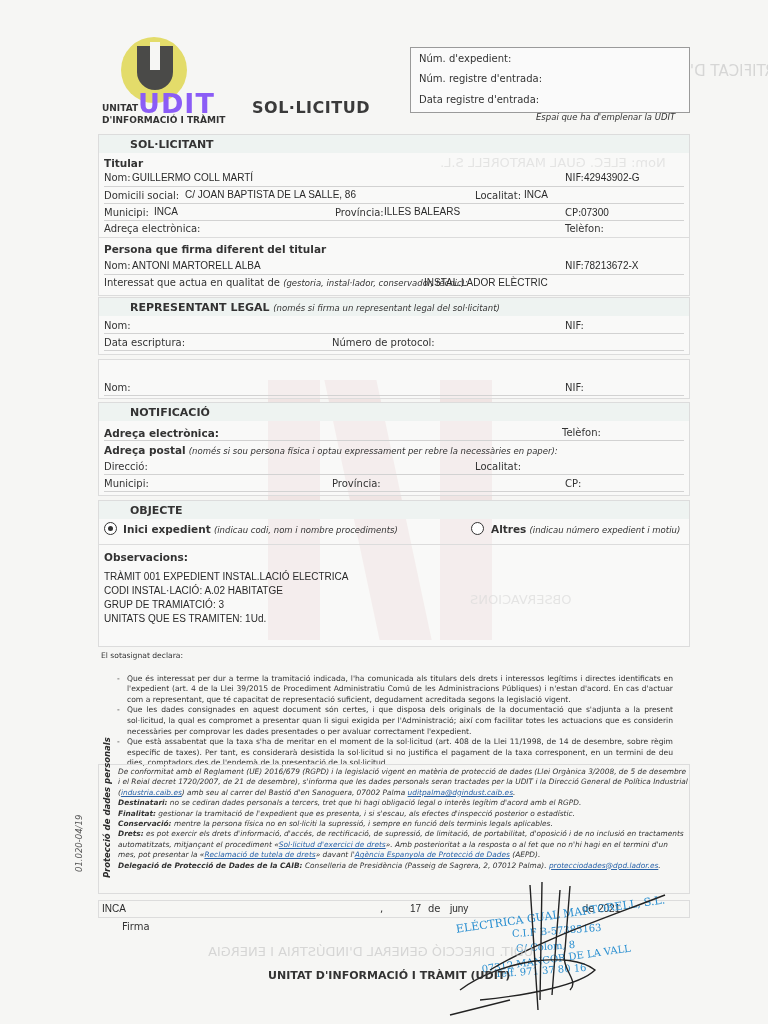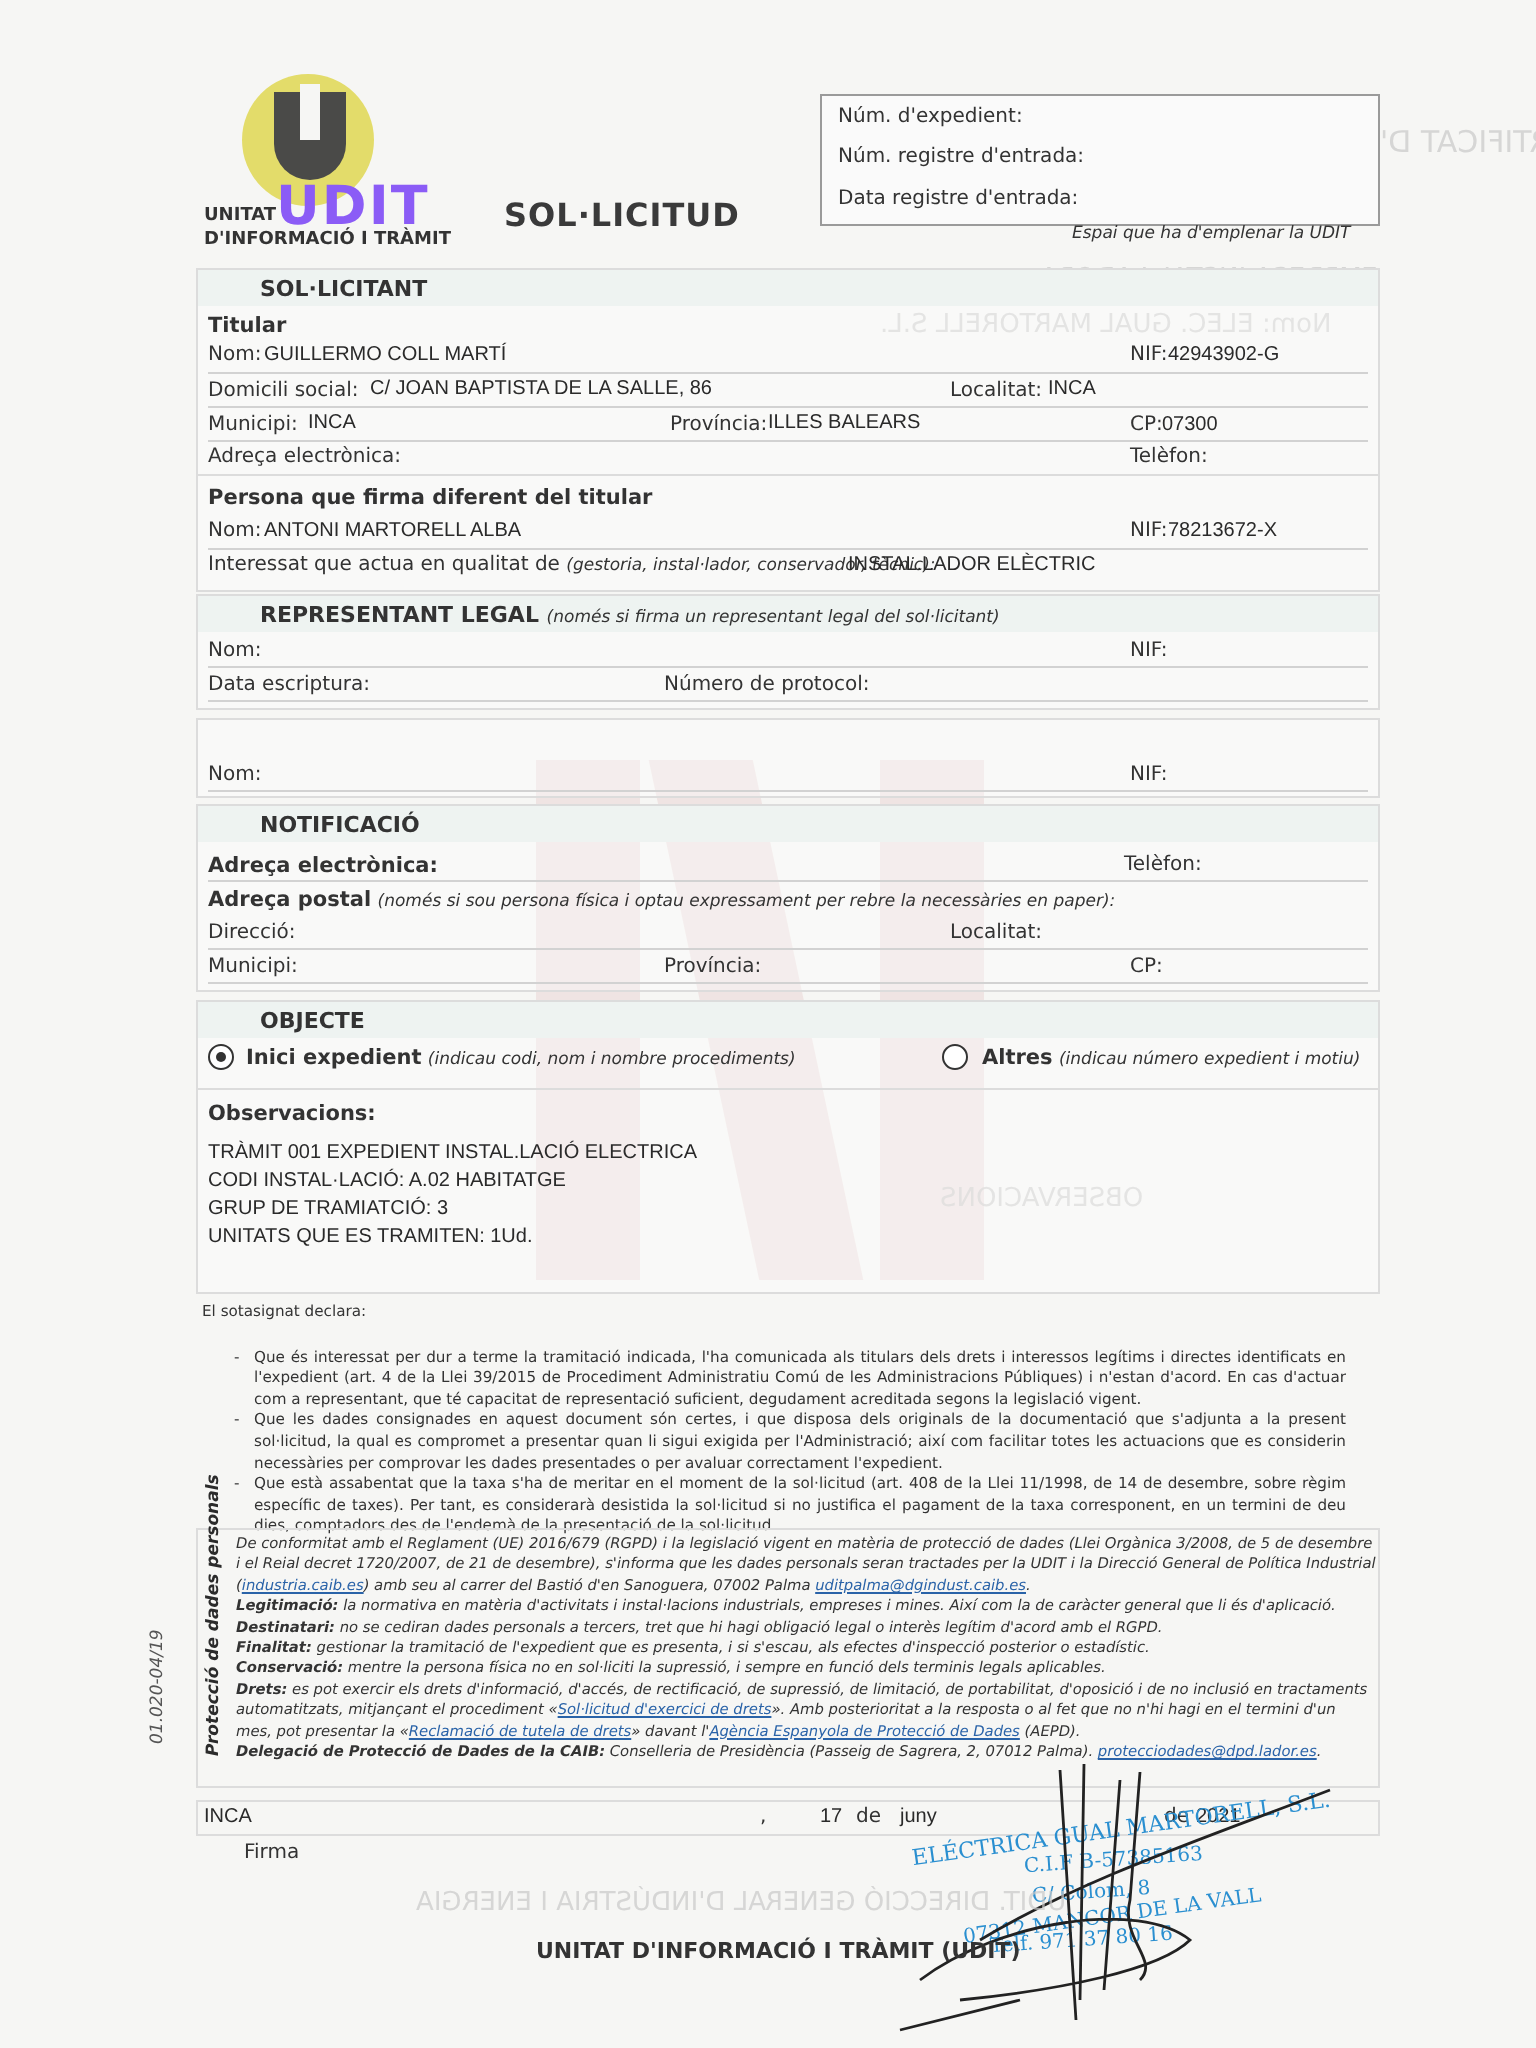--- a/index.html
+++ b/index.html
@@ -197,21 +197,20 @@
     <li>Que està assabentat que la taxa s'ha de meritar en el moment de la sol·licitud (art. 408 de la Llei 11/1998, de 14 de desembre, sobre règim específic de taxes). Per tant, es considerarà desistida la sol·licitud si no justifica el pagament de la taxa corresponent, en un termini de deu dies, comptadors des de l'endemà de la presentació de la sol·licitud.</li>
   </ul>
 </div>
 
 <div class="abs" style="left:98px;top:764px;width:590px;height:128px;border:1px solid #dcdcdc;"></div>
 <div class="vert" style="left:102px;top:878px;font-weight:bold;font-style:italic;">Protecció de dades personals</div>
 <div class="vert" style="left:74px;top:872px;font-style:italic;color:#555;">01.020-04/19</div>
 
 <div class="privacy">
   <div><span>De conformitat amb el Reglament (UE) 2016/679 (RGPD) i la legislació vigent en matèria de protecció de dades (Llei Orgànica 3/2008, de 5 de desembre i el Reial decret 1720/2007, de 21 de desembre), s'informa que les dades personals seran tractades per la UDIT i la Direcció General de Política Industrial (</span><a>industria.caib.es</a><span>) amb seu al carrer del Bastió d'en Sanoguera, 07002 Palma </span><a>uditpalma@dgindust.caib.es</a>.</div>
-  <div><b>Legitimació:</b><span> la normativa en matèria d'activitats i instal·lacions industrials, empreses i mines. Així com la de caràcter general que li és d'aplicació.</span></div>
   <div><b>Destinatari:</b><span> no se cediran dades personals a tercers,  tret que hi hagi obligació legal o interès legítim d'acord amb el RGPD.</span></div>
   <div><b>Finalitat:</b><span> gestionar la tramitació de l'expedient que es presenta, i si s'escau, als efectes d'inspecció posterior o estadístic.</span></div>
   <div><b>Conservació:</b><span> mentre la persona física no en sol·liciti la supressió, i sempre en funció dels terminis legals aplicables.</span></div>
   <div><b>Drets:</b><span> es pot exercir els drets d'informació, d'accés, de rectificació, de supressió, de limitació, de portabilitat, d'oposició i de no inclusió en tractaments automatitzats, mitjançant el procediment «</span><a>Sol·licitud d'exercici de drets</a><span>». Amb posterioritat a la resposta o al fet que no n'hi hagi en el termini d'un mes, pot presentar la «</span><a>Reclamació de tutela de drets</a><span>» davant l'</span><a>Agència Espanyola de Protecció de Dades</a><span> (AEPD).</span></div>
   <div><b>Delegació de Protecció de Dades de la CAIB:</b><span> Conselleria de Presidència (Passeig de Sagrera, 2, 07012 Palma). </span><a>protecciodades@dpd.lador.es</a>.</div>
 </div>
 
 <div class="abs" style="left:98px;top:900px;width:590px;height:16px;border:1px solid #dcdcdc;"></div>
 <div class="val" style="left:102px;top:903px">INCA</div>
 <div class="lbl" style="left:380px;top:903px">,</div>

